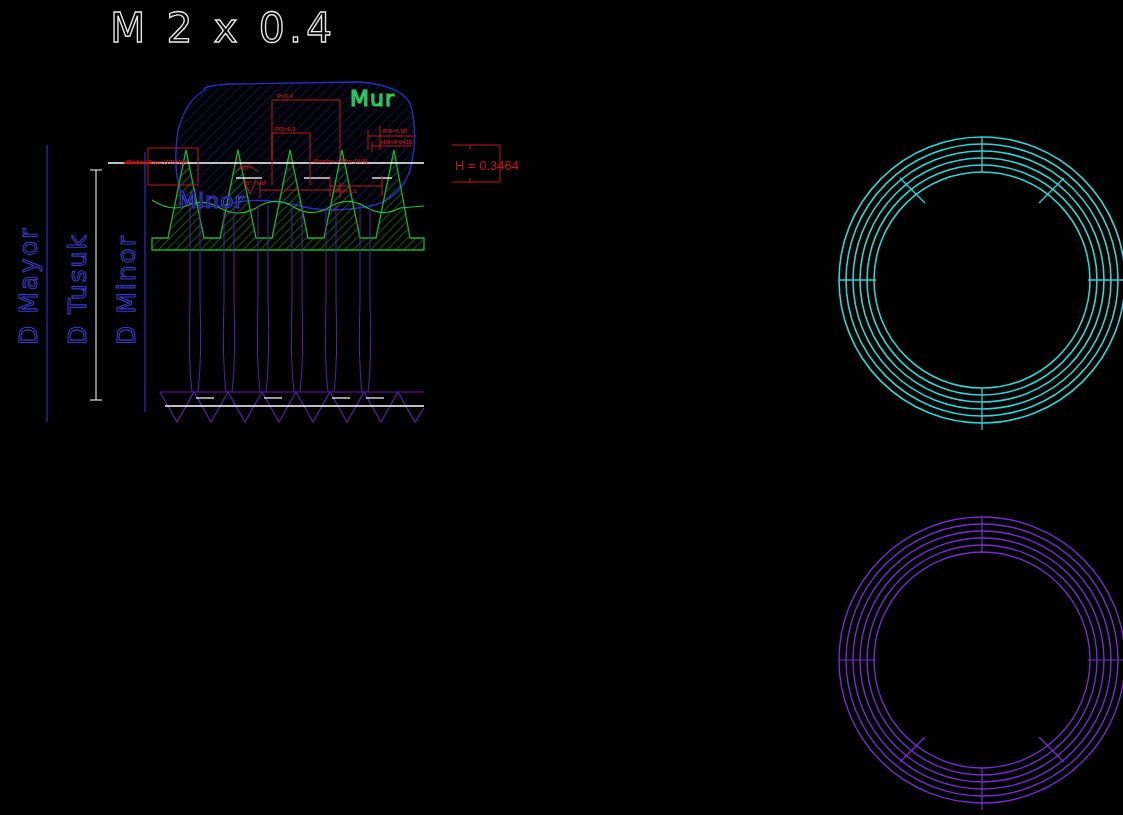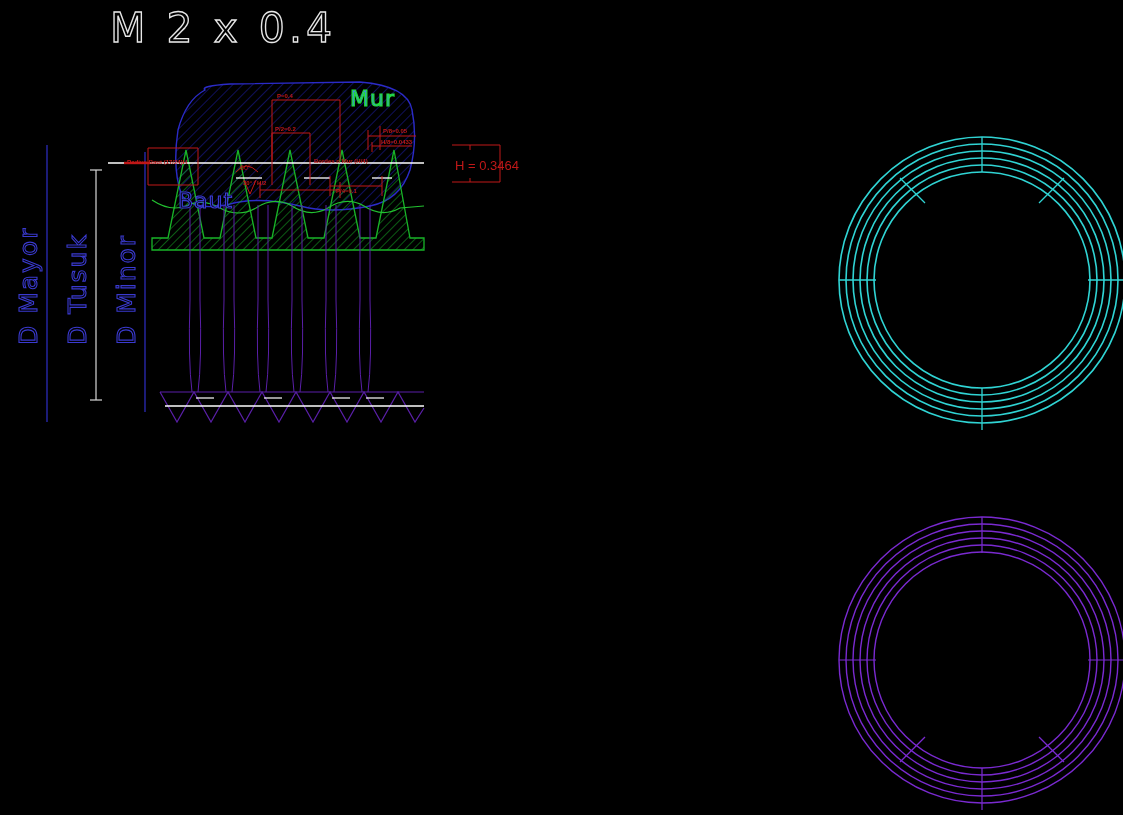--- a/index.html
+++ b/index.html
@@ -185,21 +185,21 @@
     </g>
   </svg>
 
   <div class="lbl" id="title">M 2 x 0.4</div>
 
   <div class="lbl vlabel" id="dmayor">D Mayor</div>
   <div class="lbl vlabel" id="dtusuk">D Tusuk</div>
   <div class="lbl vlabel" id="dminor">D Minor</div>
 
   <div class="lbl" id="mur">Mur</div>
-  <div class="lbl" id="baut">Baut</div>
+  <div class="lbl" id="baut">Minor</div>
 
   <div class="dim" style="left:277px;top:93px;">P=0.4</div>
   <div class="dim" style="left:275px;top:126px;">P/2=0.2</div>
   <div class="dim" style="left:383px;top:128px;">P/8=0.05</div>
   <div class="dim" style="left:381px;top:139px;">H/8=0.0433</div>
   <div class="dim" style="left:127px;top:159px;">Radius Baut (17/24)H</div>
   <div class="dim" style="left:314px;top:158px;">Bordes n Mur (H/4)</div>
   <div class="dim" style="left:243px;top:180px;">30° / H/2</div>
   <div class="dim" style="left:336px;top:188px;">P/4=0.1</div>
   <div class="ang" style="left:240px;top:164px;">60°</div>

